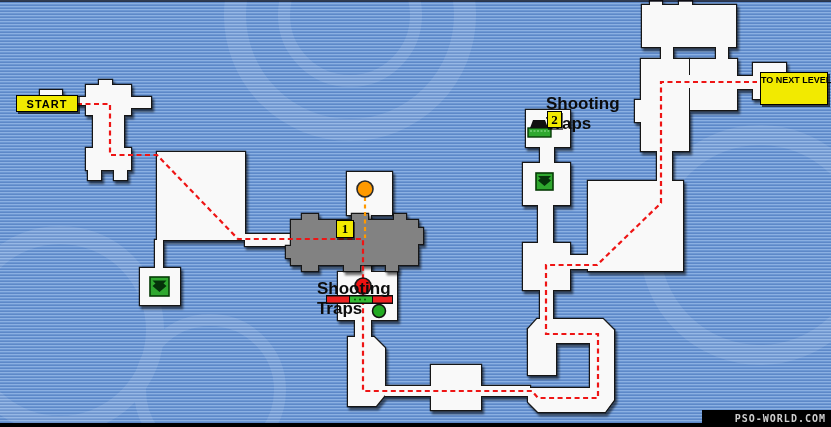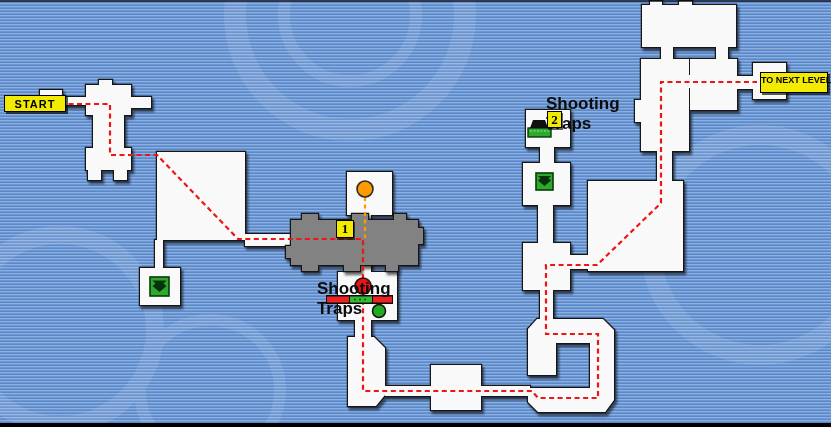--- a/index.html
+++ b/index.html
@@ -37,22 +37,22 @@
   .tag{
     background:var(--label-yellow);
     border:1px solid #000;
     color:#000;
     font-weight:bold;
     text-align:center;
     box-shadow:2px 2px 0 rgba(0,0,0,.65);
     box-sizing:border-box;
     line-height:1;
   }
-  .label-start{left:4px;top:95px;width:62px;height:17px;font-size:11px;letter-spacing:1px;padding-top:3px;}
-  .label-tnl{left:760px;top:72px;width:68px;height:21px;font-size:9px;letter-spacing:0px;padding-top:3px;white-space:nowrap;}
+  .label-start{left:16px;top:95px;width:62px;height:17px;font-size:11px;letter-spacing:1px;padding-top:3px;}
+  .label-tnl{left:760px;top:72px;width:68px;height:33px;font-size:9px;letter-spacing:0px;padding-top:3px;white-space:nowrap;}
   .marker{
     background:var(--label-yellow);
     border:1px solid #000;color:#000;text-align:center;
     font-family:"Liberation Serif", serif;font-weight:bold;
     box-shadow:1px 2px 0 rgba(0,0,0,.6);box-sizing:border-box;
   }
   .marker-1{left:336px;top:220px;width:18px;height:18px;font-size:13px;line-height:16px;}
   .marker-2{left:547px;top:111px;width:15px;height:17px;font-size:13px;line-height:15px;}
   .traps-label{
     color:#0c0c0c;font-size:17px;font-weight:bold;line-height:10px;white-space:pre;
@@ -256,15 +256,18 @@
 
   <div class="ovl traps-label traps-top">
     <span>Shooting</span><br>
     <span>Traps</span>
   </div>
 
   <div class="ovl marker marker-1">1</div>
 
   <div class="ovl marker marker-2">2</div>
 
+  <div class="ovl watermark-box">
+    <span class="watermark-text">PSO-WORLD.COM</span>
+  </div>
 
   <div class="ovl bottom-bar"></div>
 </div>
 
 </body></html>

